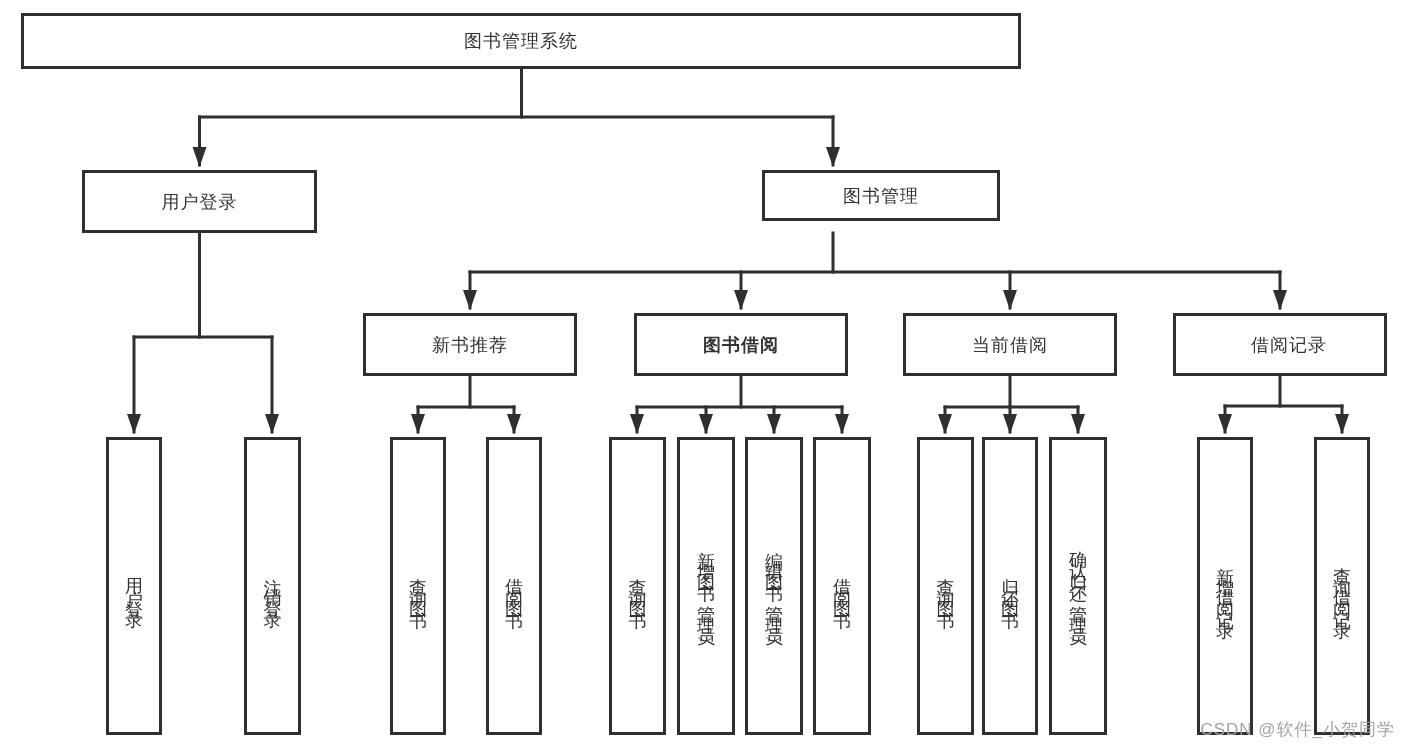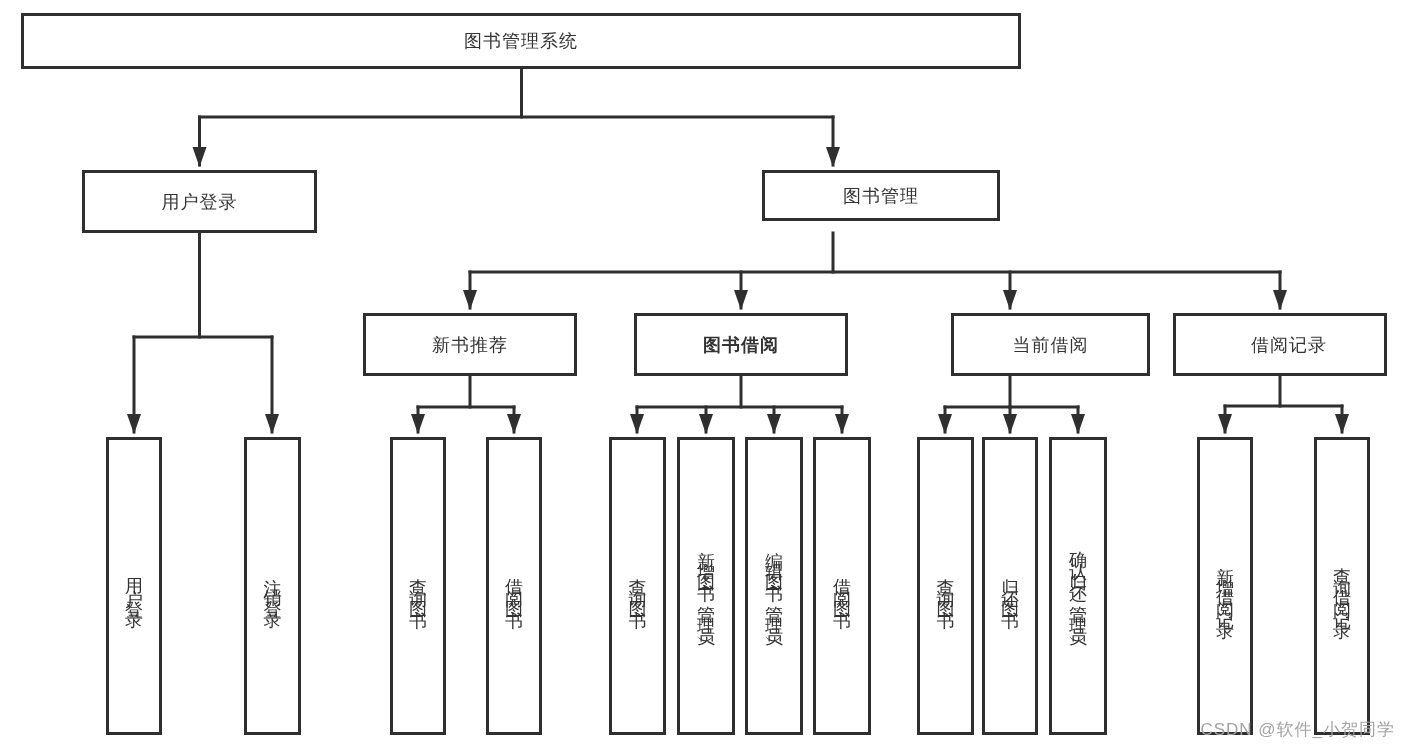--- a/index.html
+++ b/index.html
@@ -125,21 +125,21 @@
   <div class="node" style="left:714px; top:170px; width:238px; height:51px;margin-left:48px;">
     <span>图书管理</span>
   </div>
 
   <div class="node" style="left:363px; top:313px; width:214px; height:63px;font-family:Liberation Serif, serif;">
     <span>新书推荐</span>
   </div>
   <div class="node" style="left:634px; top:313px; width:214px; height:63px;font-weight:bold;">
     <span>图书借阅</span>
   </div>
-  <div class="node" style="left:951px; top:313px; width:199px; height:63px;">
+  <div class="node" style="left:903px; top:313px; width:214px; height:63px;">
     <span>当前借阅</span>
   </div>
   <div class="node" style="left:1173px; top:313px; width:214px; height:63px;padding-left:18px;">
     <span>借阅记录</span>
   </div>
 
   <div class="leaf" style="left:106px; top:437px; width:56px; height:298px;">
     <span class="vtext">用户登录</span>
   </div>
   <div class="leaf" style="left:244px; top:437px; width:57px; height:298px;">

